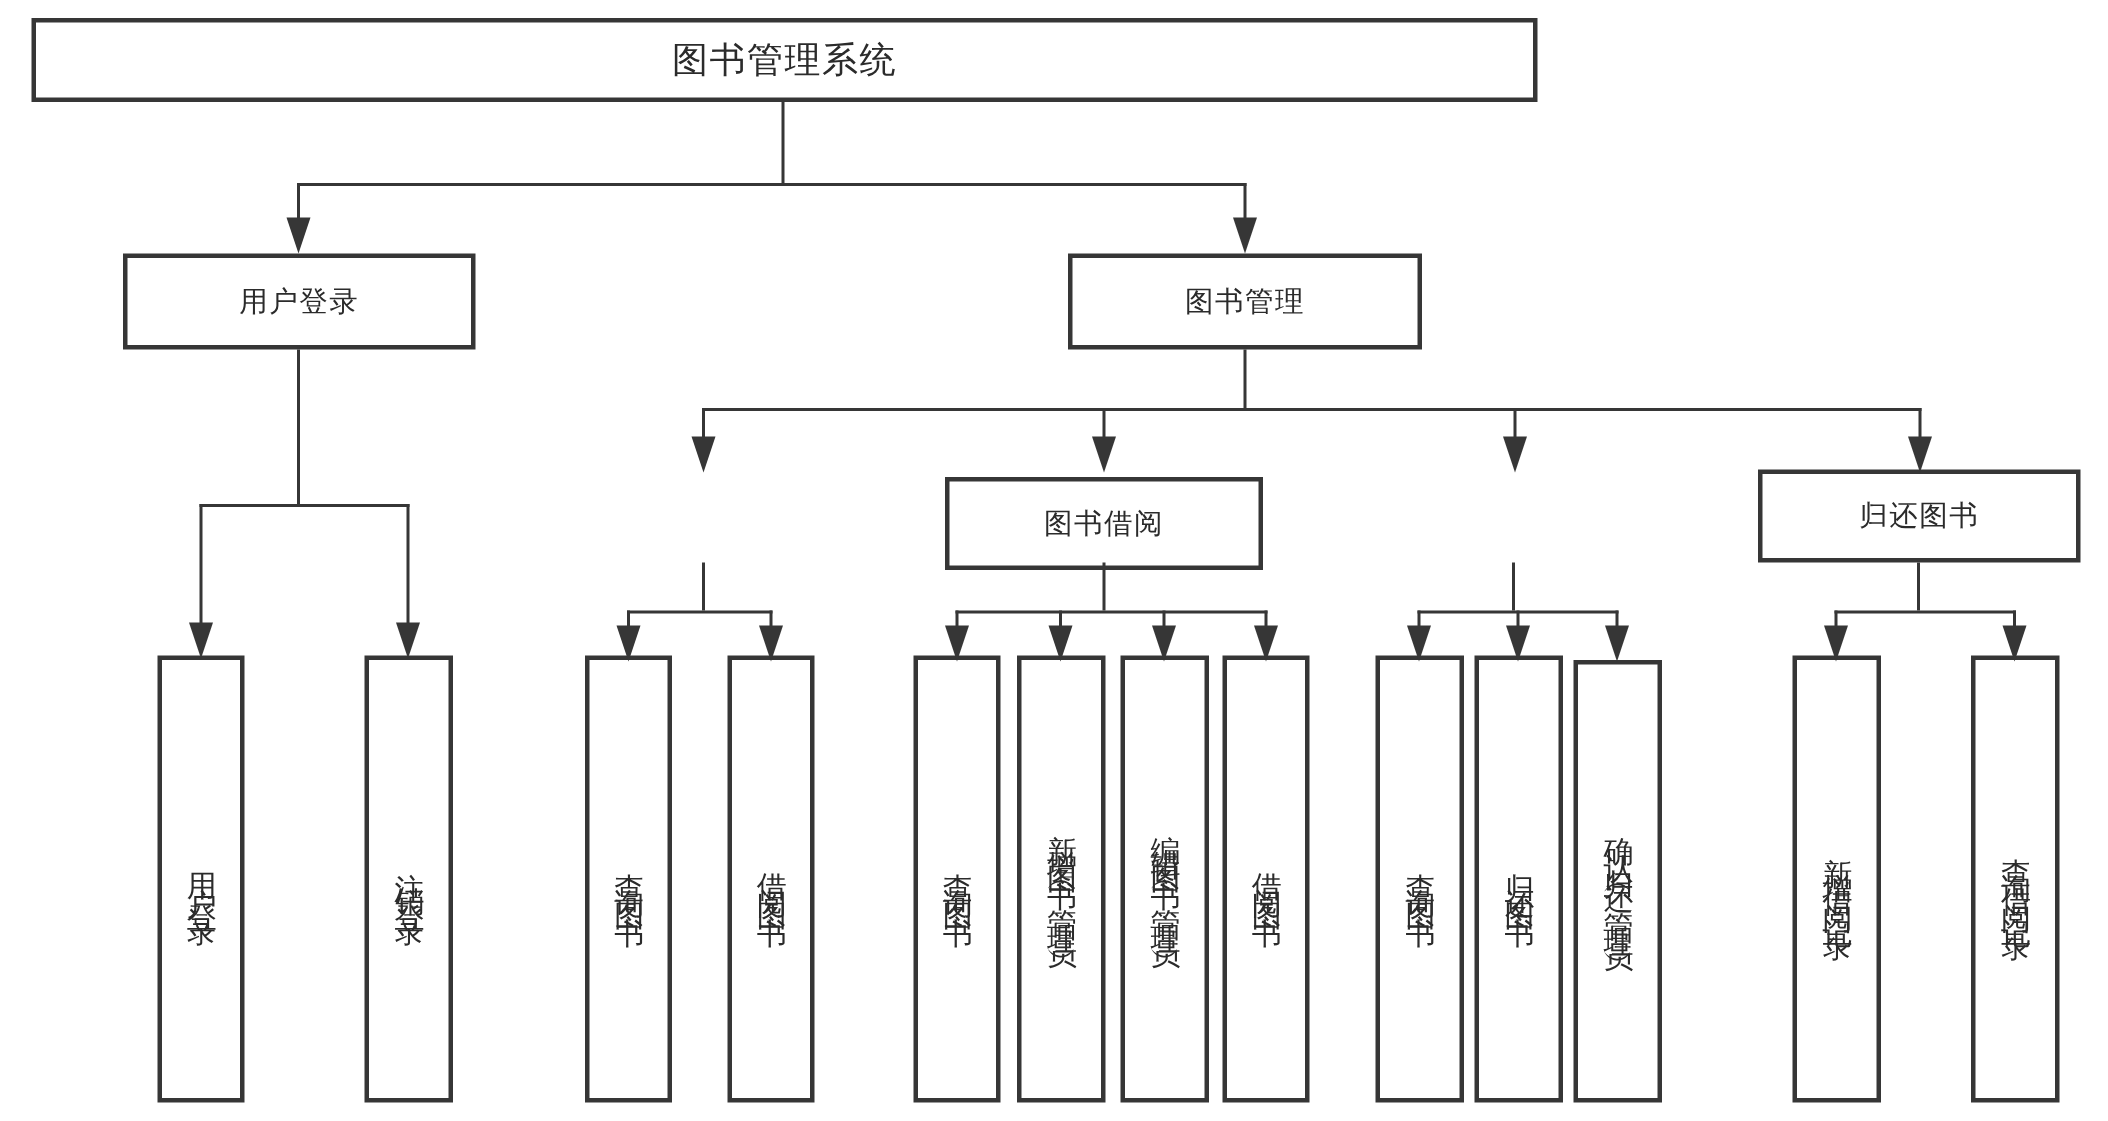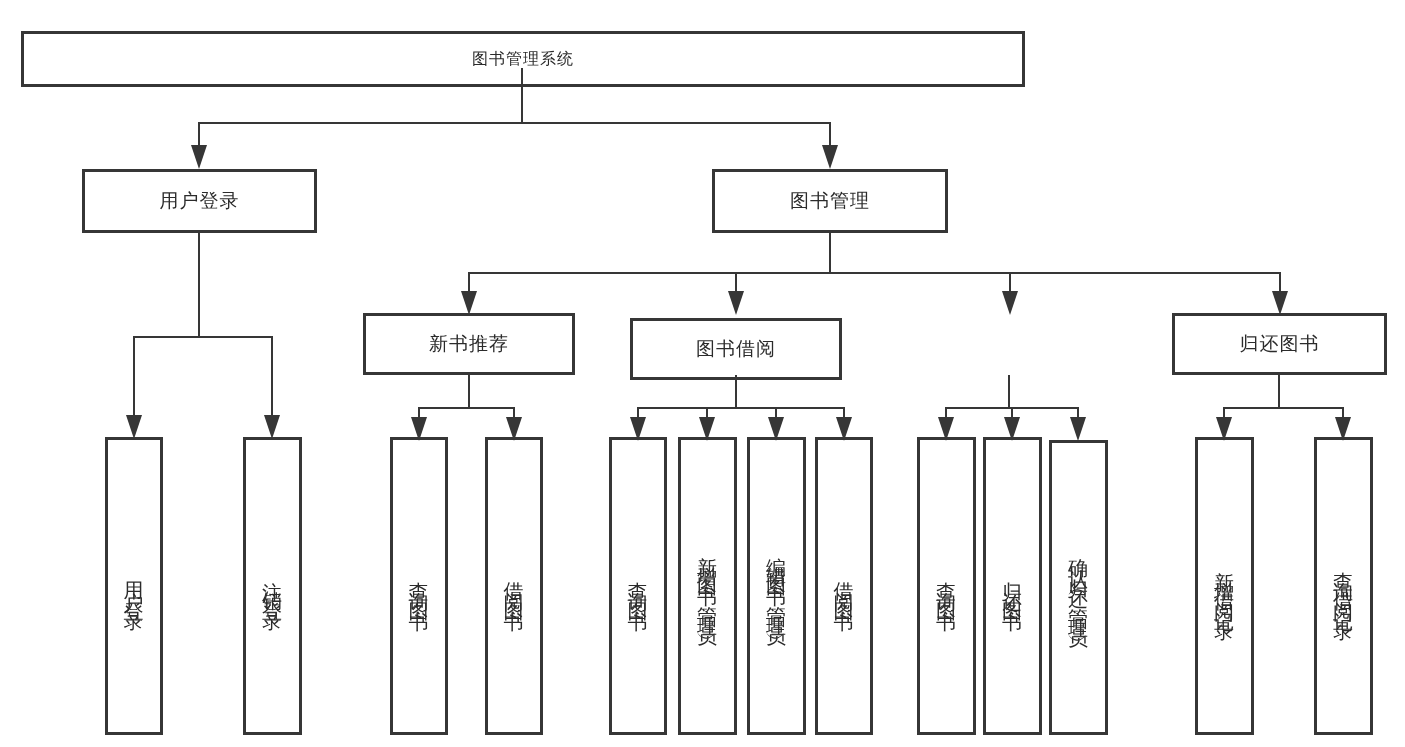--- a/index.html
+++ b/index.html
@@ -14,21 +14,21 @@
     position:absolute;
     box-sizing:border-box;
     border:3px solid #363636;
     background:#ffffff;
     display:flex;
     align-items:center;
     justify-content:center;
     color:#2b2b2b;
   }
   .node.head{font-size:19px;letter-spacing:1px;}
-  .node.root{font-size:16px;margin-top:19px;}
+  .node.root{font-size:24px;}
   .node.leaf{
     font-size:20px;
   }
   .node.leaf .vtext{
     writing-mode:vertical-rl;
     text-orientation:mixed;
     letter-spacing:10px;
     line-height:1;
     color:#2b2b2b;
   }
@@ -60,23 +60,20 @@
   </div>
 
   <div class="node head" style="left:82px;top:169px;width:235px;height:64px;">
     <span>用户登录</span>
   </div>
 
   <div class="node head" style="left:712px;top:169px;width:236px;height:64px;">
     <span>图书管理</span>
   </div>
 
-  <div class="node head" style="left:363px;top:313px;width:212px;height:62px;">
-    <span>新书推荐</span>
-  </div>
 
   <div class="node head" style="left:630px;top:318px;width:212px;height:62px;">
     <span>图书借阅</span>
   </div>
 
 
   <div class="node head" style="left:1172px;top:313px;width:215px;height:62px;">
     <span>归还图书</span>
   </div>
 

